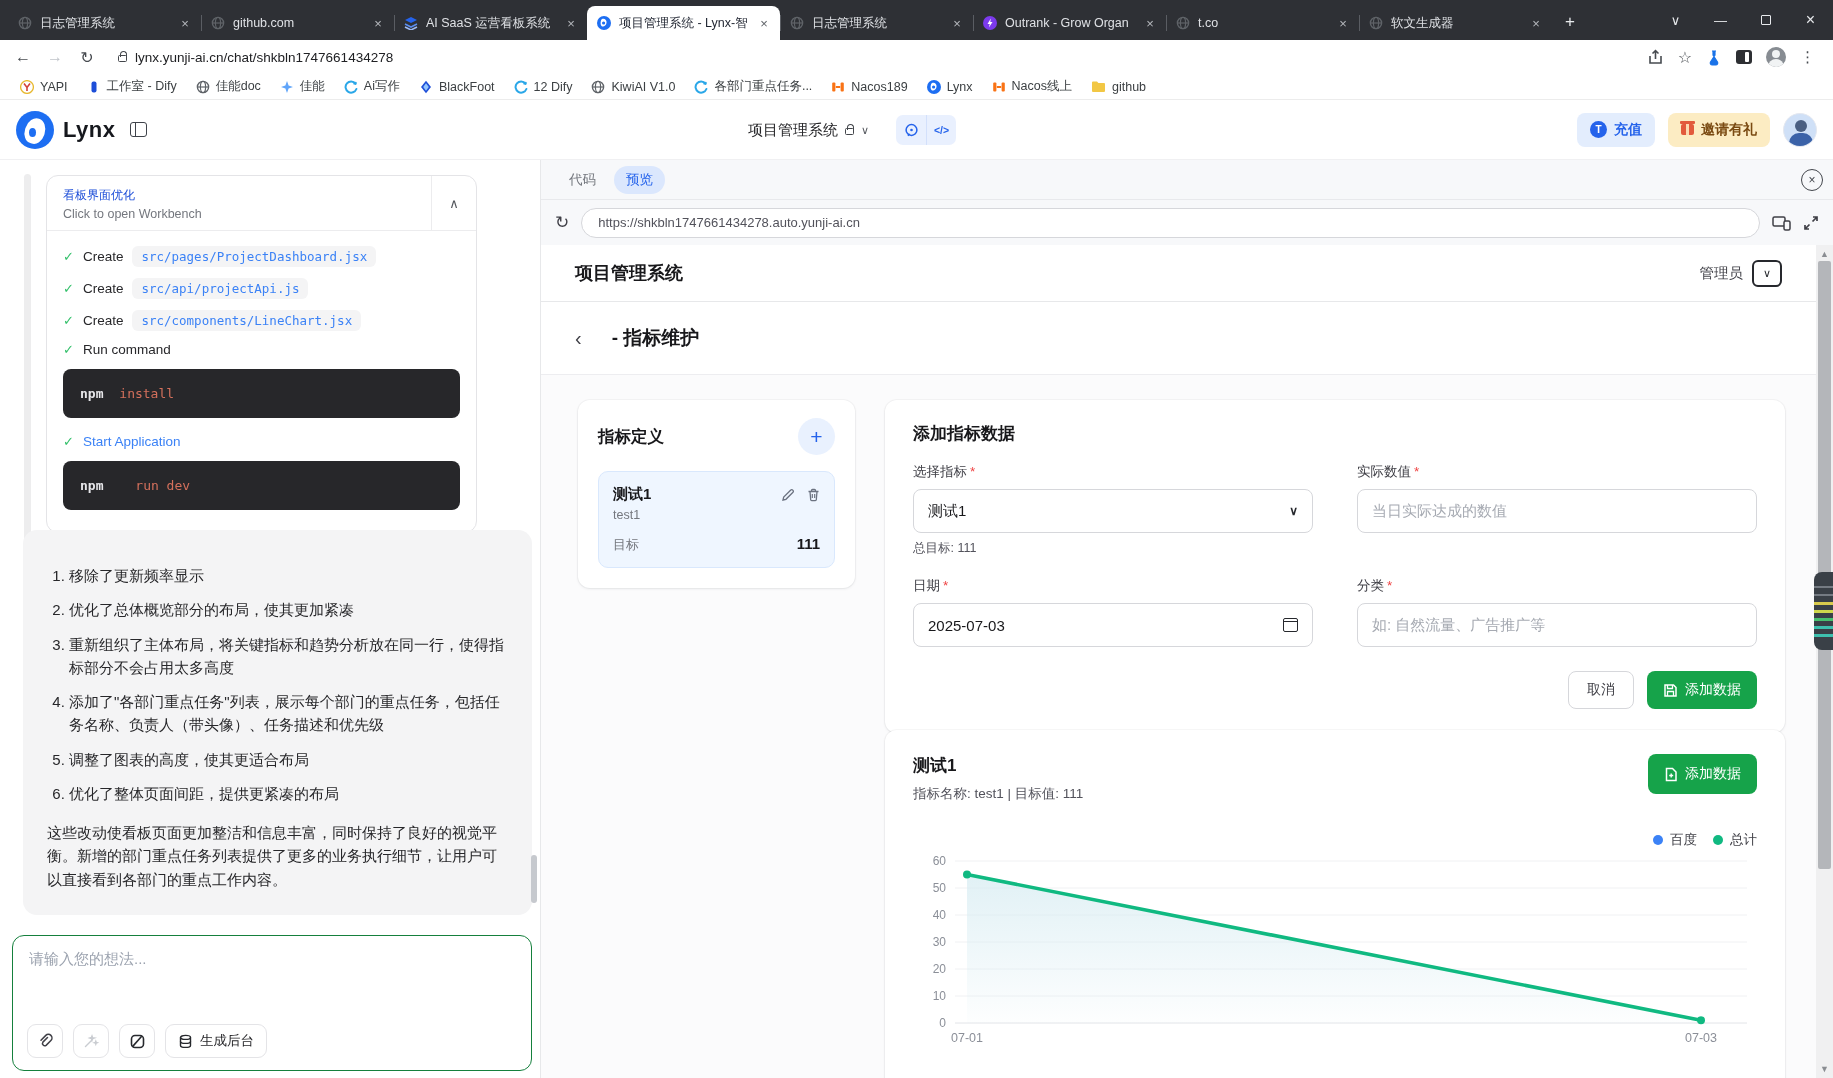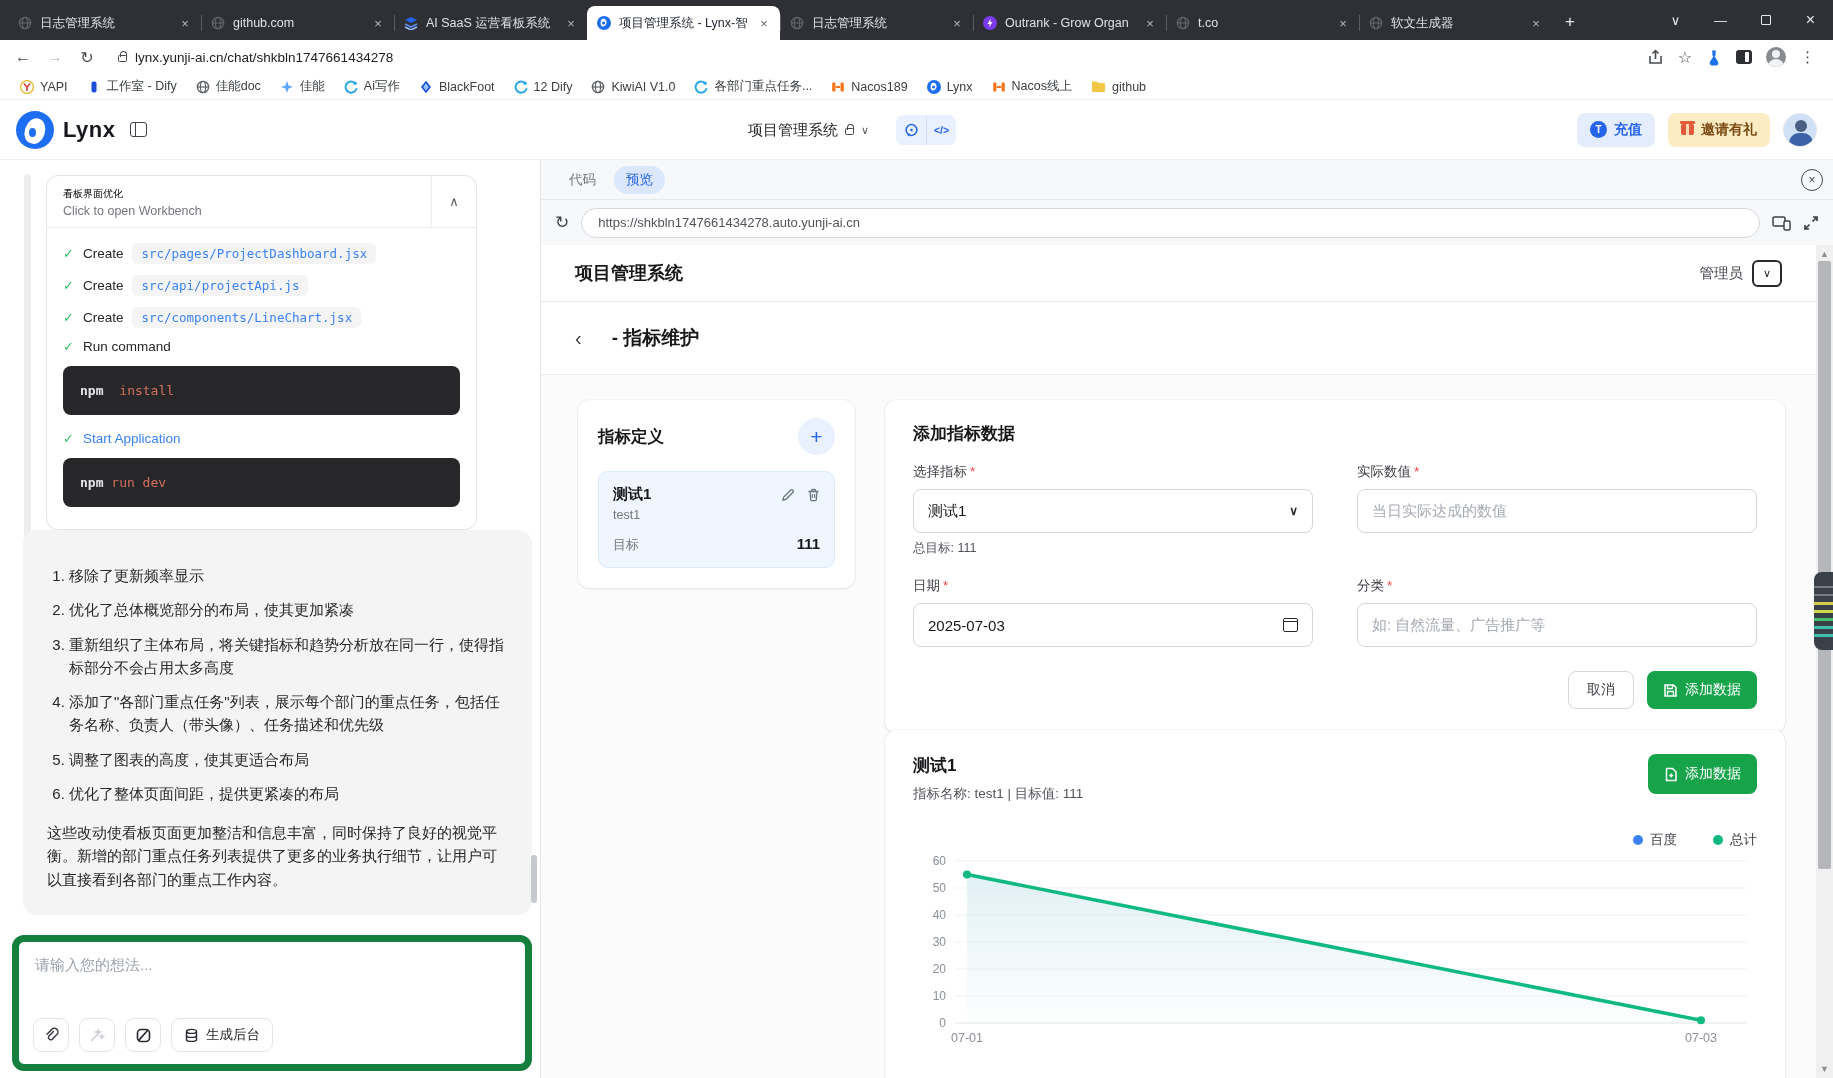--- a/index.html
+++ b/index.html
@@ -82,41 +82,41 @@
   
   .main { position:absolute; left:0; top:160px; width:100%; height:918px; }
   .chat { position:absolute; left:0; top:0; width:541px; height:918px; background:#fff; border-right:1px solid #e7e8ea; }
   .chat-scroll-left { position:absolute; left:24px; top:14px; width:7px; height:705px; background:#ededee; border-radius:4px; }
   .chat-scroll-right { position:absolute; right:3px; top:695px; width:6px; height:48px; background:#c6c9ce; border-radius:3px; }
 
   .wbcard { position:absolute; left:46px; top:15px; width:431px; background:#fff; border:1px solid #e4e4e7;
     border-radius:12px; overflow:hidden; }
   .wbhead { display:flex; }
   .wbtitles { flex:1; padding:11px 16px 9px; }
-  .wbtitle { font-size:10px; color:#000000; }
+  .wbtitle { font-size:12px; color:#1d4ed8; }
   .wbsub { font-size:12.5px; color:#74777e; margin-top:3px; }
   .wbcollapse { width:45px; border-left:1px solid #ececee; display:flex; align-items:center; justify-content:center;
     color:#55585e; font-size:13px; }
   .wbbody { border-top:1px solid #ececee; padding:15px 16px 18px; }
   .step { display:flex; align-items:center; gap:9px; margin-bottom:11px; font-size:13.5px; color:#27272a; }
   .ck { color:#34c06b; font-size:13px; }
   .codepill { font-family:"DejaVu Sans Mono", monospace; font-size:12.5px; color:#3b82f6; background:#f4f4f5;
     border-radius:6px; padding:3px 9px; }
   .cmdblock { background:#27272a; border-radius:8px; padding:17px 17px; margin:12px 0 16px;
     font-family:"DejaVu Sans Mono", monospace; font-size:13px; }
   .cmdblock .c1 { color:#e7e7ea; font-weight:bold; }
   .cmdblock .c2 { color:#d4705c; }
   .startlink { color:#3b82f6; }
 
   .bubble { position:absolute; left:23px; top:370px; width:509px; background:#f4f4f5; border-radius:14px;
     padding:20px 24px 24px; font-size:15px; color:#27272a; line-height:1.55; }
   .bubble ol { margin:14px 0 16px 0; padding-left:22px; }
   .bubble li { margin-bottom:11px; }
 
-  .chatinput { position:absolute; left:12px; top:775px; width:520px; height:136px; border:7px solid #15803d;
+  .chatinput { position:absolute; left:12px; top:775px; width:520px; height:136px; border:1px solid #15803d;
     border-radius:12px; background:#fff; padding:14px 16px; }
   .chatph { font-size:15px; color:#9ca3af; }
   .inputicons { position:absolute; left:14px; bottom:12px; display:flex; gap:10px; align-items:center; }
   .iconbtn { width:36px; height:34px; border:1px solid #e4e4e7; border-radius:9px; display:flex; align-items:center;
     justify-content:center; color:#3f3f46; background:#fff; }
   .iconbtn.dis { color:#c9ccd1; }
   .genbtn { height:34px; border:1px solid #e4e4e7; border-radius:9px; display:flex; align-items:center; gap:7px;
     padding:0 12px; font-size:13.5px; color:#27272a; background:#fff; }
 
   
@@ -178,21 +178,21 @@
   .btn-outline { height:38px; padding:0 18px; border:1px solid #d6d7db; border-radius:8px; background:#fff;
     font-size:14px; color:#3f3f46; display:flex; align-items:center; }
   .btn-green { height:38px; padding:0 16px; border-radius:8px; background:#16a34a; color:#fff; font-size:14px;
     display:flex; align-items:center; gap:7px; }
 
   .chartcard { position:absolute; left:344px; top:355px; width:900px; height:420px; padding:24px 28px; }
   .chead { display:flex; align-items:flex-start; }
   .ctitle { font-size:17px; font-weight:bold; color:#18181b; }
   .csub { font-size:13.5px; color:#52525b; margin-top:8px; }
   .cbtn { margin-left:auto; height:40px; }
-  .legend { display:flex; justify-content:flex-end; gap:36px; margin-top:28px; align-items:center; }
+  .legend { display:flex; justify-content:flex-end; gap:16px; margin-top:28px; align-items:center; }
   .lgitem { display:flex; align-items:center; gap:7px; font-size:13.5px; color:#3f3f46; }
   .dot { width:10px; height:10px; border-radius:50%; }
 
   
   .winscroll { position:absolute; right:0; top:245px; width:17px; height:833px; background:#f0f0f1; }
   .winscroll .arr { position:absolute; left:0; width:17px; text-align:center; color:#8a8d92; font-size:9px; }
   .winscroll .thumb { position:absolute; left:2px; width:13px; top:16px; height:608px; background:#b4b6ba; border-radius:2px; }
   .exthandle { position:absolute; right:0; top:572px; width:19px; height:78px; background:#3a4047;
     border-radius:8px 0 0 8px;
     background-image:linear-gradient(#3a4047 0 14px, #757b83 14px 16px, #3a4047 16px 22px, #757b83 22px 24px,
@@ -526,21 +526,21 @@
           <div class="cmdblock">
             <span class="c1">npm</span>
             <span class="c2" style="margin-left:8px;">install</span>
           </div>
           <div class="step" style="margin-bottom:0;">
             <span class="ck">✓</span>
             <span class="startlink">Start Application</span>
           </div>
           <div class="cmdblock" style="margin-bottom:4px;">
             <span class="c1">npm</span>
-            <span class="c2" style="margin-left:0;">run dev</span>
+            <span class="c2" style="margin-left:24px;">run dev</span>
           </div>
         </div>
       </div>
 
       <div class="bubble">
         <ol id="msglist">
             <li>移除了更新频率显示</li>
             <li>优化了总体概览部分的布局，使其更加紧凑</li>
             <li>重新组织了主体布局，将关键指标和趋势分析放在同一行，使得指标部分不会占用太多高度</li>
             <li>添加了"各部门重点任务"列表，展示每个部门的重点任务，包括任务名称、负责人（带头像）、任务描述和优先级</li>

